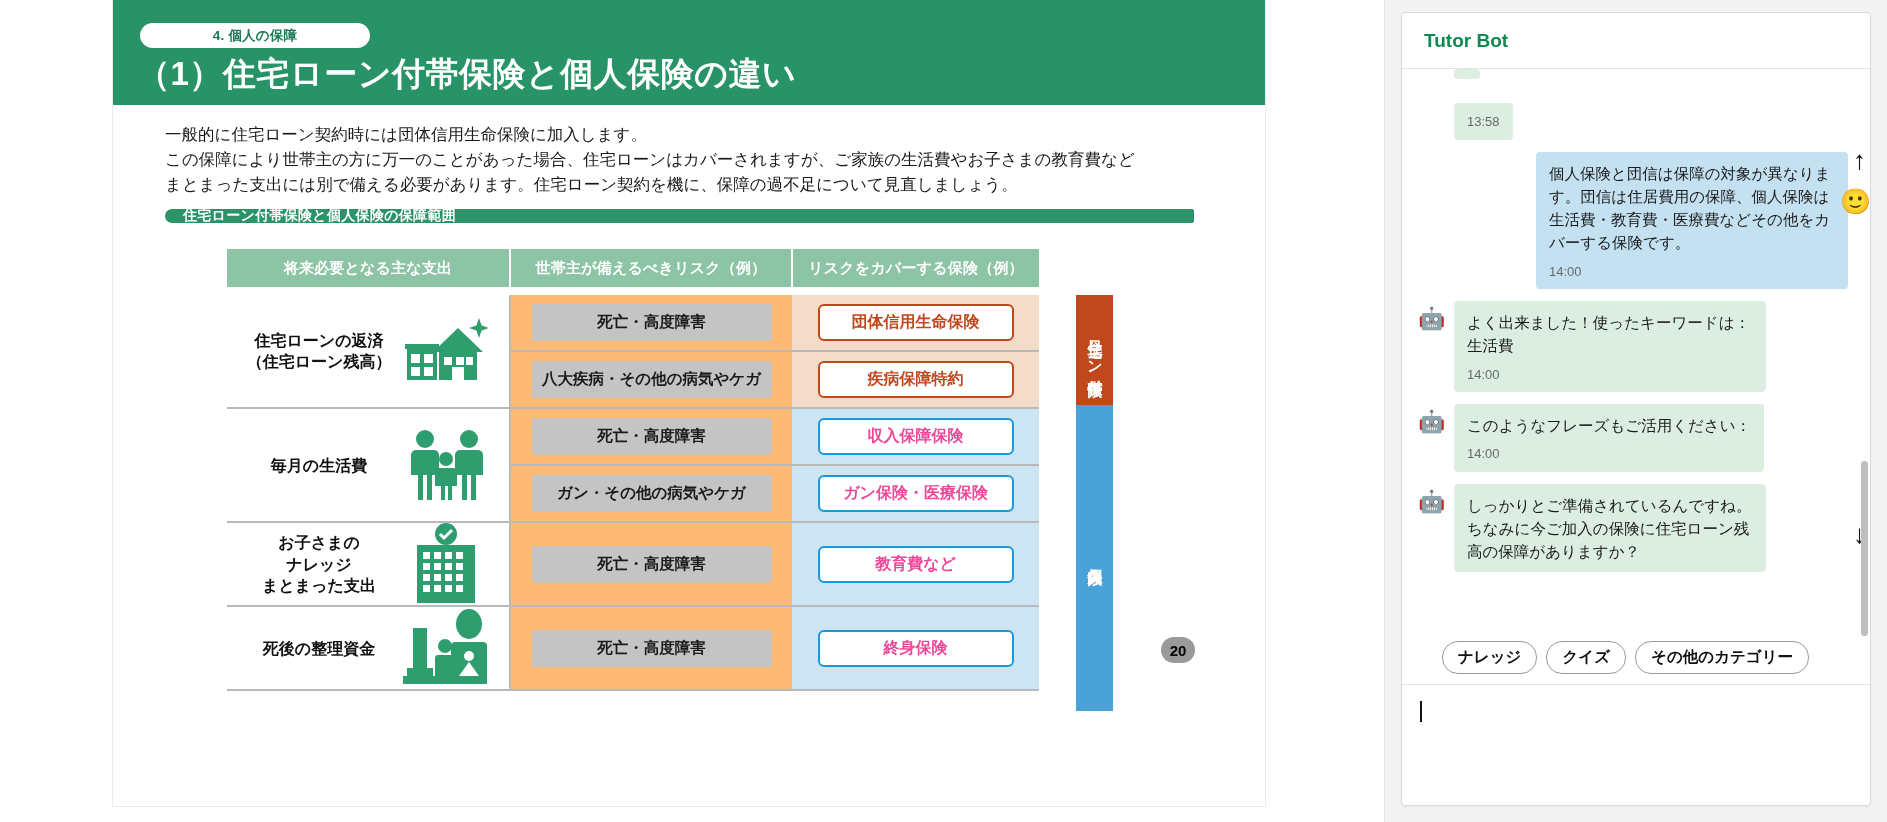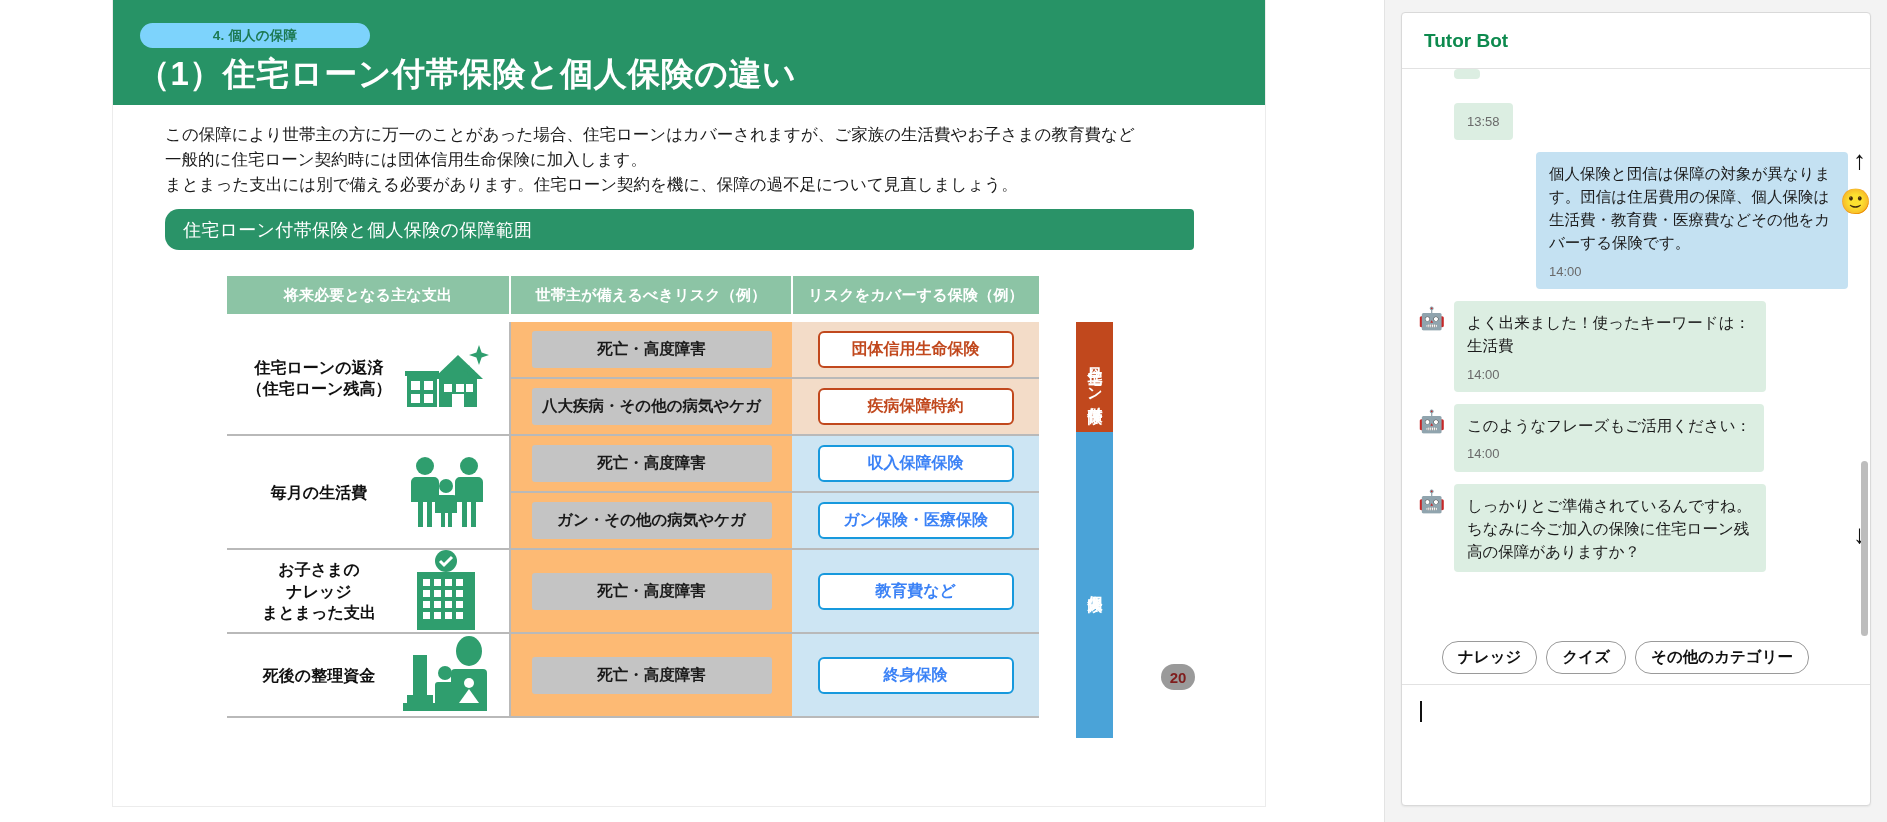--- a/index.html
+++ b/index.html
@@ -26,21 +26,21 @@
     box-shadow: 0 0 0 1px #ececec;
   }
   .slide-header {
     position: relative;
     width: 100%; height: 105px;
     background: #279366;
   }
   .chip-section {
     position: absolute; left: 27px; top: 23px;
     height: 25px; min-width: 230px;
-    background: #7dd3fc; border-radius: 13px;
+    background: #ffffff; border-radius: 13px;
     display: flex; align-items: center; justify-content: center;
     font-size: 13.5px; font-weight: 700; color: #1d7a53;
     letter-spacing: .2px;
     padding: 0 14px;
   }
   .slide-title {
     position: absolute; left: 24px; top: 52px;
     color: #ffffff; font-size: 33px; font-weight: 700;
     letter-spacing: .5px; white-space: nowrap;
   }
@@ -48,26 +48,26 @@
 
   .intro {
     margin: 17px 0 0 52px;
     font-size: 16.5px; line-height: 1.52; color: #1a1a1a;
     width: 1060px;
   }
   .intro div { white-space: nowrap; }
 
   .band {
     margin: 12px 0 0 52px;
-    width: 1029px; height: 41px;
+    width: 1029px; height: 14px;
     background: #2a9368;
     border-radius: 14px 4px 4px 14px;
     display: flex; align-items: center;
     padding-left: 18px;
-    color: #ffffff; font-size: 18px; font-weight: 400;
+    color: #ffffff; font-size: 14px; font-weight: 700;
     letter-spacing: .3px;
   }
 
   
   .tbl-wrap { margin: 26px 0 0 114px; width: 812px; position: relative; }
   .tbl { width: 100%; border-collapse: collapse; table-layout: fixed; }
   .tbl th {
     background: #8cc4a5; color: #ffffff;
     font-size: 15px; font-weight: 700; letter-spacing: .2px;
     height: 38px; vertical-align: middle; text-align: center;
@@ -108,36 +108,36 @@
   .cover-cell.orange { background: #f3dcc8; }
   .cover-cell.blue   { background: #cde5f3; }
   .cover-cell.sep-b  { border-bottom: 2px solid #b9b9b9; }
   .cover-box {
     margin: 9px auto; width: 196px; height: 37px;
     background: #ffffff; border-radius: 6px;
     display: flex; align-items: center; justify-content: center;
     font-size: 16px; font-weight: 700;
   }
   .cover-box.o { border: 2.5px solid #c1481d; color: #c1481d; }
-  .cover-box.b { border: 2.5px solid #1799dd; color: #3b82f6; }
+  .cover-box.b { border: 2.5px solid #1799dd; color: #ec4899; }
   .side-bar {
     position: absolute; right: -37px; width: 37px;
     display: flex; align-items: center; justify-content: center;
     writing-mode: vertical-rl; text-orientation: upright;
     color: #fff; font-weight: 700; font-size: 15px; letter-spacing: 1px;
   }
   .side-orange { background: #c1481d; }
   .side-blue   { background: #4aa3d8; }
 
   .side-wrapper { position: absolute; right: -37px; top: 0; width: 37px; height: 100%; }
 
   .page-badge {
     position: absolute; right: 70px; bottom: 28px;
     width: 34px; height: 26px; border-radius: 13px;
-    background: #9a9a9a; color: #7f1d1d; font-size: 15px; font-weight: 700;
+    background: #9a9a9a; color: #000000; font-size: 15px; font-weight: 700;
     display: flex; align-items: center; justify-content: center;
   }
 
   
   .chat-pane {
     position: relative; width: 502px; height: 822px;
     background: #f3f3f3;
     display: flex; flex-direction: column;
     padding: 12px 16px 16px 16px;
   }
@@ -219,22 +219,22 @@
     <div class="slide">
 
       <div class="slide-header">
         <div class="chip-section">4. 個人の保障</div>
         <div class="slide-title">（1）住宅ローン付帯保険と個人保険の違い</div>
       </div>
 
       <div class="slide-body">
 
         <div class="intro">
+          <div>一般的に住宅ローン契約時には団体信用生命保険に加入します。</div>
           <div>この保障により世帯主の方に万一のことがあった場合、住宅ローンはカバーされますが、ご家族の生活費やお子さまの教育費など</div>
-          <div>一般的に住宅ローン契約時には団体信用生命保険に加入します。</div>
           <div>まとまった支出には別で備える必要があります。住宅ローン契約を機に、保障の過不足について見直しましょう。</div>
         </div>
 
         <div class="band">住宅ローン付帯保険と個人保険の保障範囲</div>
 
         <div class="tbl-wrap">
           <table class="tbl">
             <thead>
               <tr>
                 <th class="th-a">将来必要となる主な支出</th>

